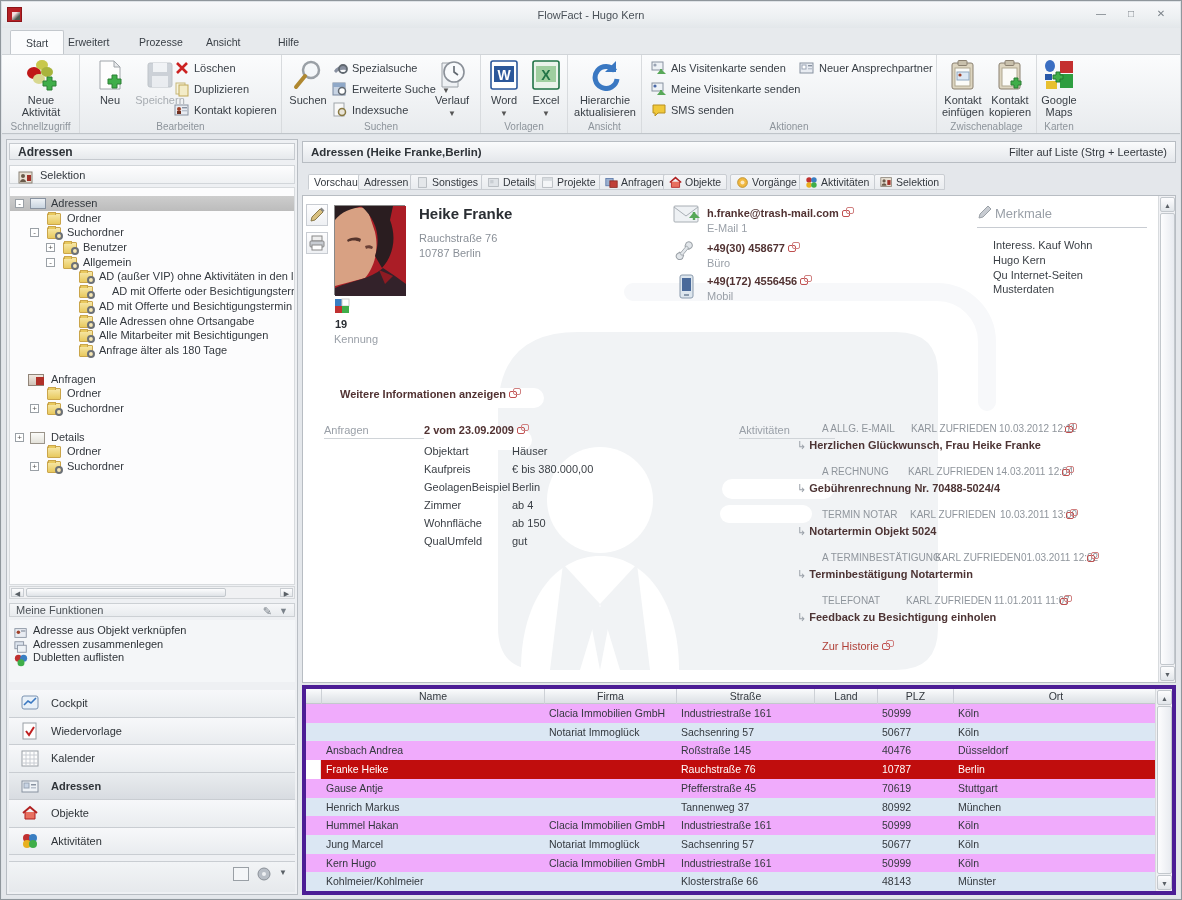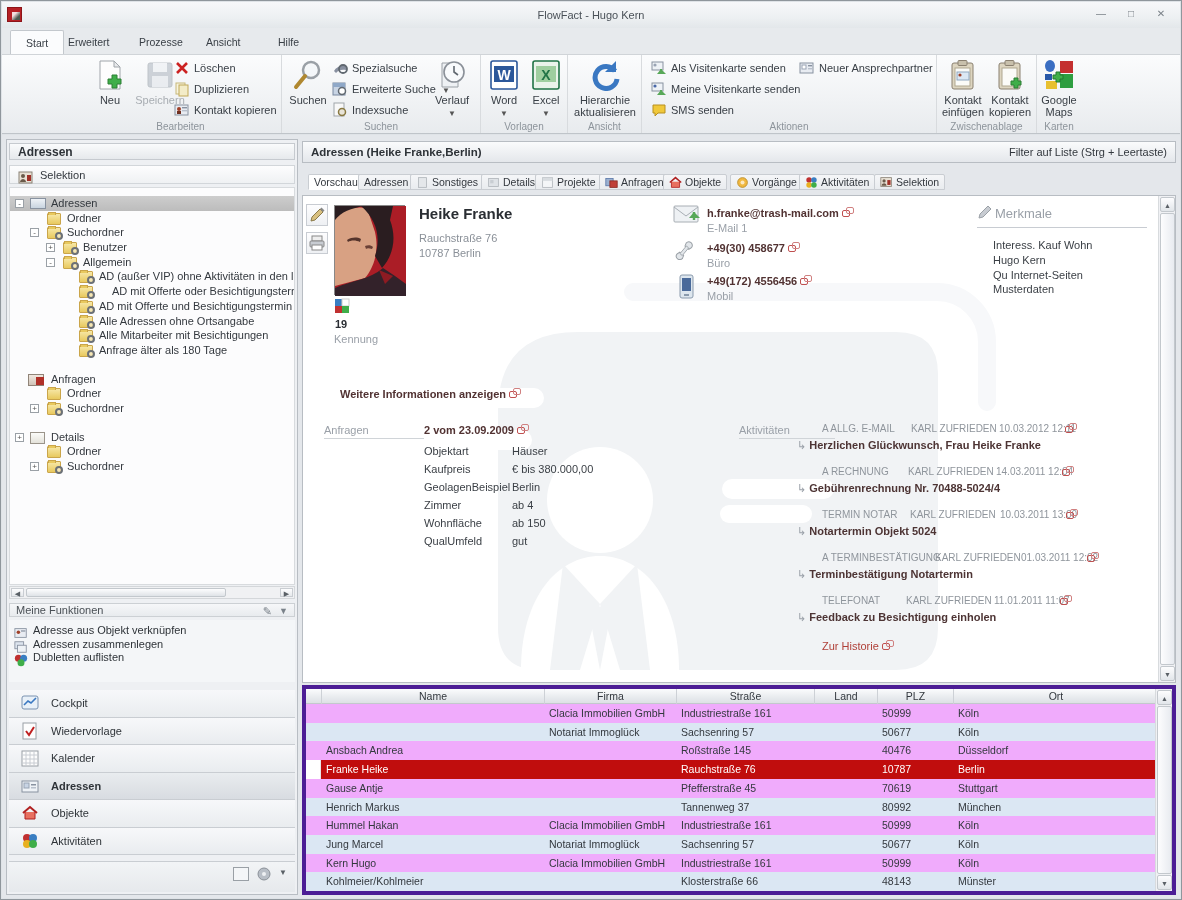--- a/index.html
+++ b/index.html
@@ -94,20 +94,33 @@
   </div>
   <div class="rtabs">
     <div class="rtab active" style="left:8px; padding:0 15px;">Start</div>
     <div class="rtab" style="left:54px;">Erweitert</div>
     <div class="rtab" style="left:125px;">Prozesse</div>
     <div class="rtab" style="left:192px;">Ansicht</div>
     <div class="rtab" style="left:264px;">Hilfe</div>
   </div>
   <div class="ribbon" id="ribbon">
 
+    <div class="rgroup" style="left:0; width:78px;">
+      <div class="bigbtn" style="left:6px; width:66px;">
+        <div class="ic"><svg width="32" height="32" viewBox="0 0 32 32">
+          <ellipse cx="9" cy="14" rx="7" ry="6" fill="#c01818"></ellipse>
+          <ellipse cx="17" cy="6" rx="6" ry="5" fill="#c8c84a"></ellipse>
+          <ellipse cx="22" cy="13" rx="6" ry="5" fill="#a8b43c"></ellipse>
+          <ellipse cx="14" cy="20" rx="6" ry="5" fill="#d8d890"></ellipse>
+          <path d="M22 18h5v4h4v5h-4v4h-5v-4h-4v-5h4z" fill="#3fae49" stroke="#2c7e34" stroke-width="1"></path>
+        </svg></div>
+        Neue<br>Aktivität
+      </div>
+      <div class="rglabel">Schnellzugriff</div>
+    </div>
 
     <div class="rgroup" style="left:78px; width:202px;">
       <div class="bigbtn" style="left:8px; width:44px;">
         <div class="ic"><svg width="32" height="32" viewBox="0 0 32 32">
           <path d="M6 2h14l6 6v22H6z" fill="#fdfdfd" stroke="#a0a5aa"></path>
           <path d="M20 2l6 6h-6z" fill="#e8eaec" stroke="#a0a5aa"></path>
           <path d="M18 16h5v4h4v5h-4v4h-5v-4h-4v-5h4z" fill="#3fae49" stroke="#2c7e34"></path>
         </svg></div>
         Neu
       </div>

